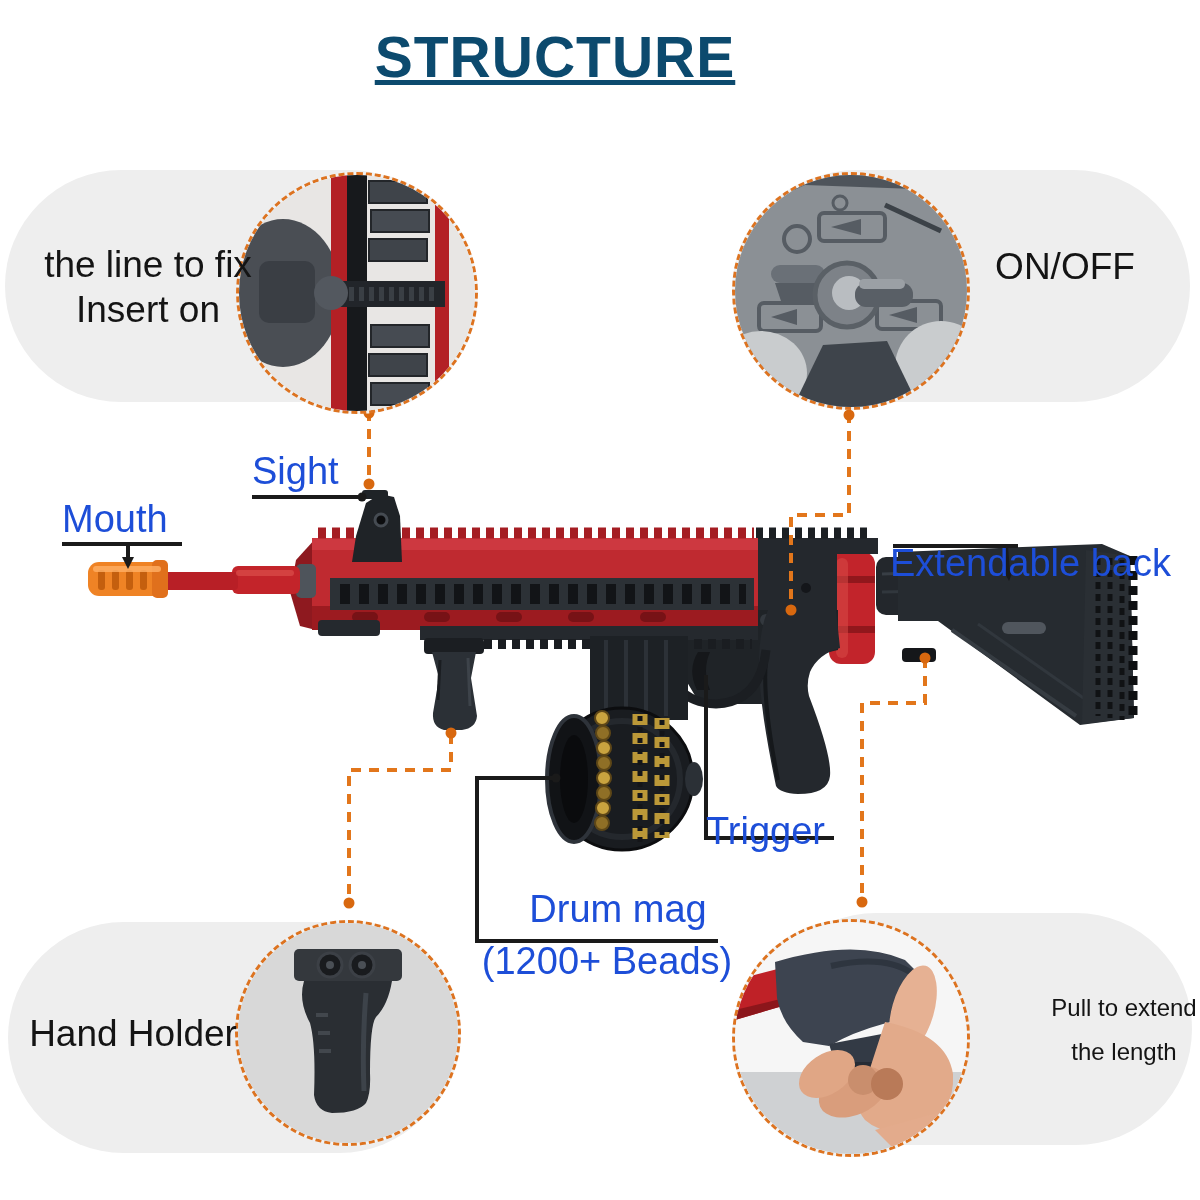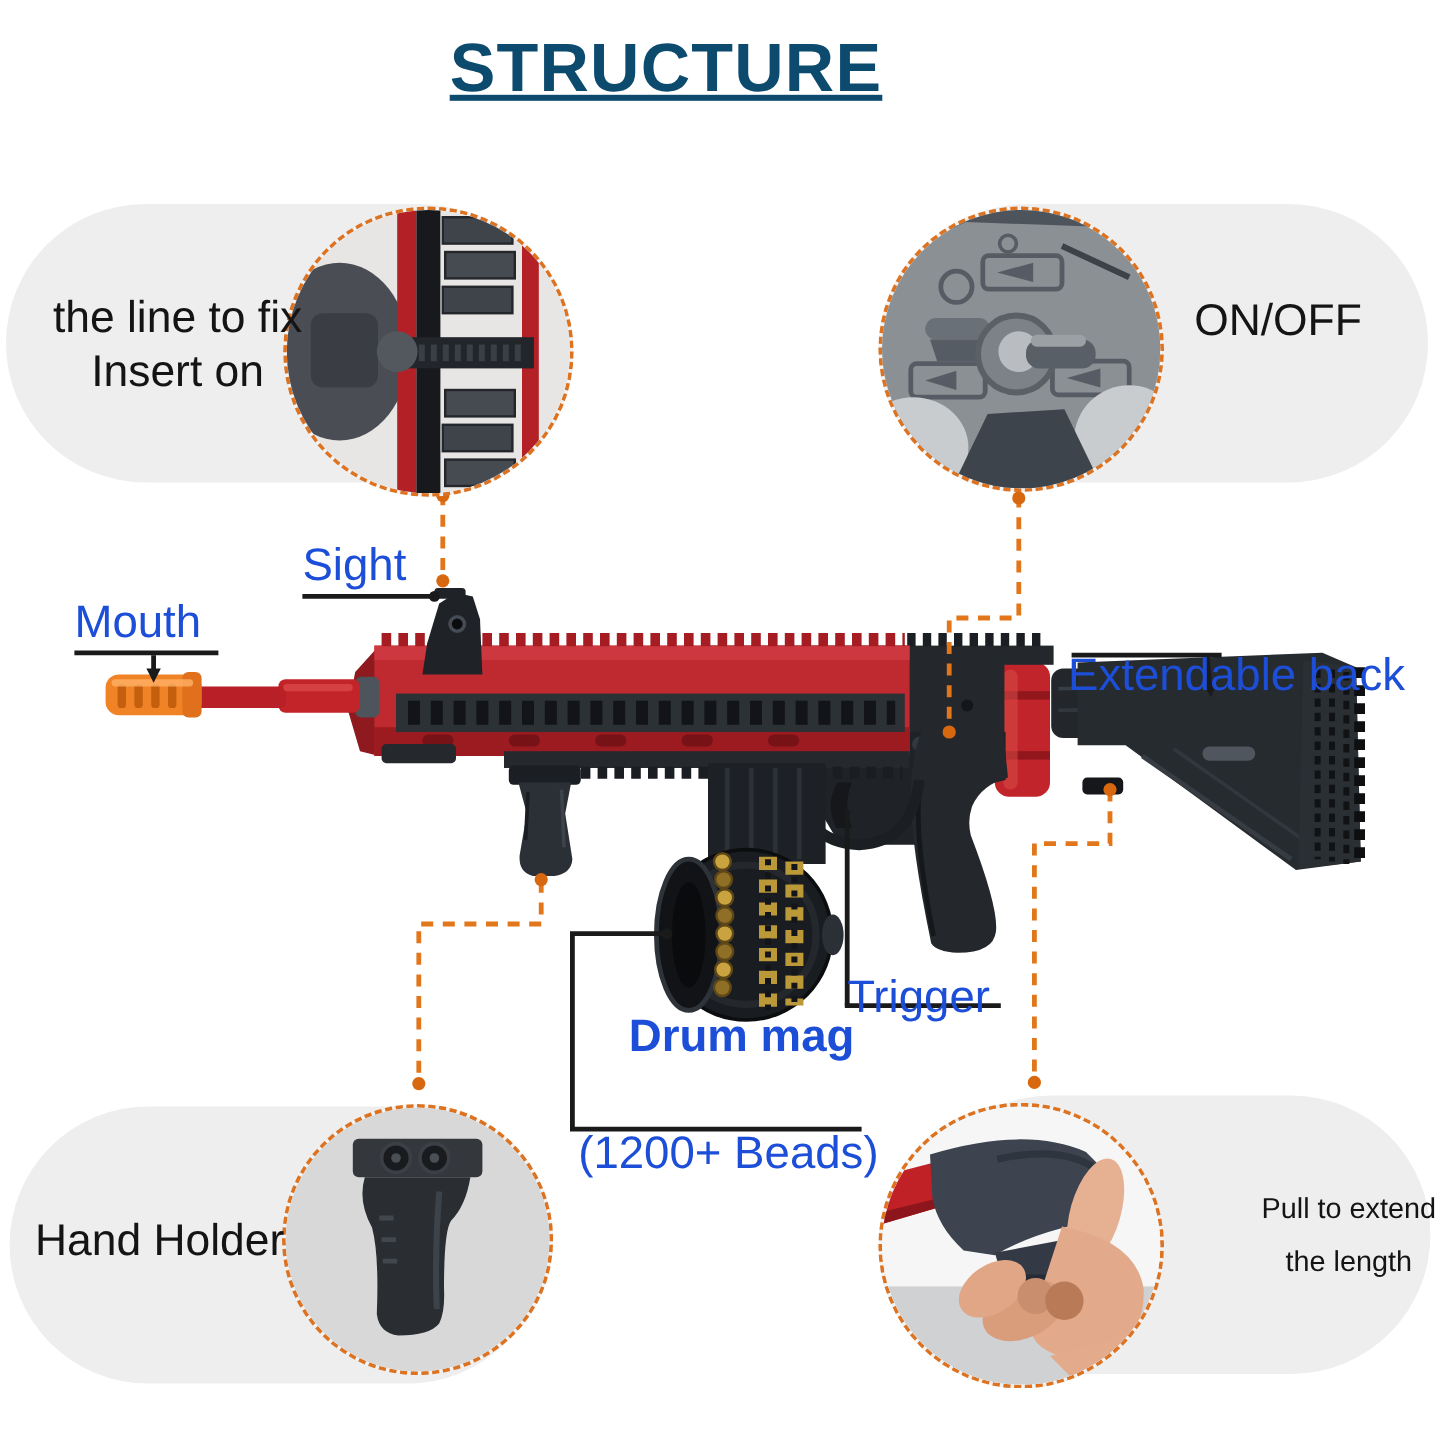--- a/index.html
+++ b/index.html
@@ -38,21 +38,21 @@
 </div>
 <div class="pill-text" style="left:1008px;top:986px;width:232px;font-size:24px;line-height:44px;">
   <div>Pull  to extend</div>
   <div>the length</div>
 </div>
 
 <div class="part-label" style="left:252px;top:450px;">Sight</div>
 <div class="part-label" style="left:62px;top:498px;">Mouth</div>
 <div class="part-label" style="left:890px;top:502px;margin-top:40px;">Extendable back</div>
 <div class="part-label" style="left:706px;top:792px;margin-top:18px;">Trigger</div>
-<div class="part-label centered" style="left:500px;top:843px;width:236px;font-weight:bold;">Drum mag</div>
+<div class="part-label centered" style="left:500px;top:888px;width:236px;">Drum mag</div>
 <div class="part-label centered" style="left:469px;top:892px;width:276px;margin-top:48px;">(1200+ Beads)</div>
 
 <svg class="gun-layer" viewBox="0 0 1200 1200">
 
   <g>
     <rect x="876" y="557" width="218" height="58" rx="10" fill="#23272c"></rect>
     <line x1="882" y1="574" x2="1088" y2="568" stroke="#383e45" stroke-width="3"></line>
     <line x1="882" y1="592" x2="1088" y2="588" stroke="#31373d" stroke-width="3"></line>
     <polygon points="898,552 1102,544 1130,556 1134,718 1080,725 938,621 898,621" fill="#262b30"></polygon>
     <line x1="952" y1="630" x2="1076" y2="716" stroke="#363c42" stroke-width="4"></line>

